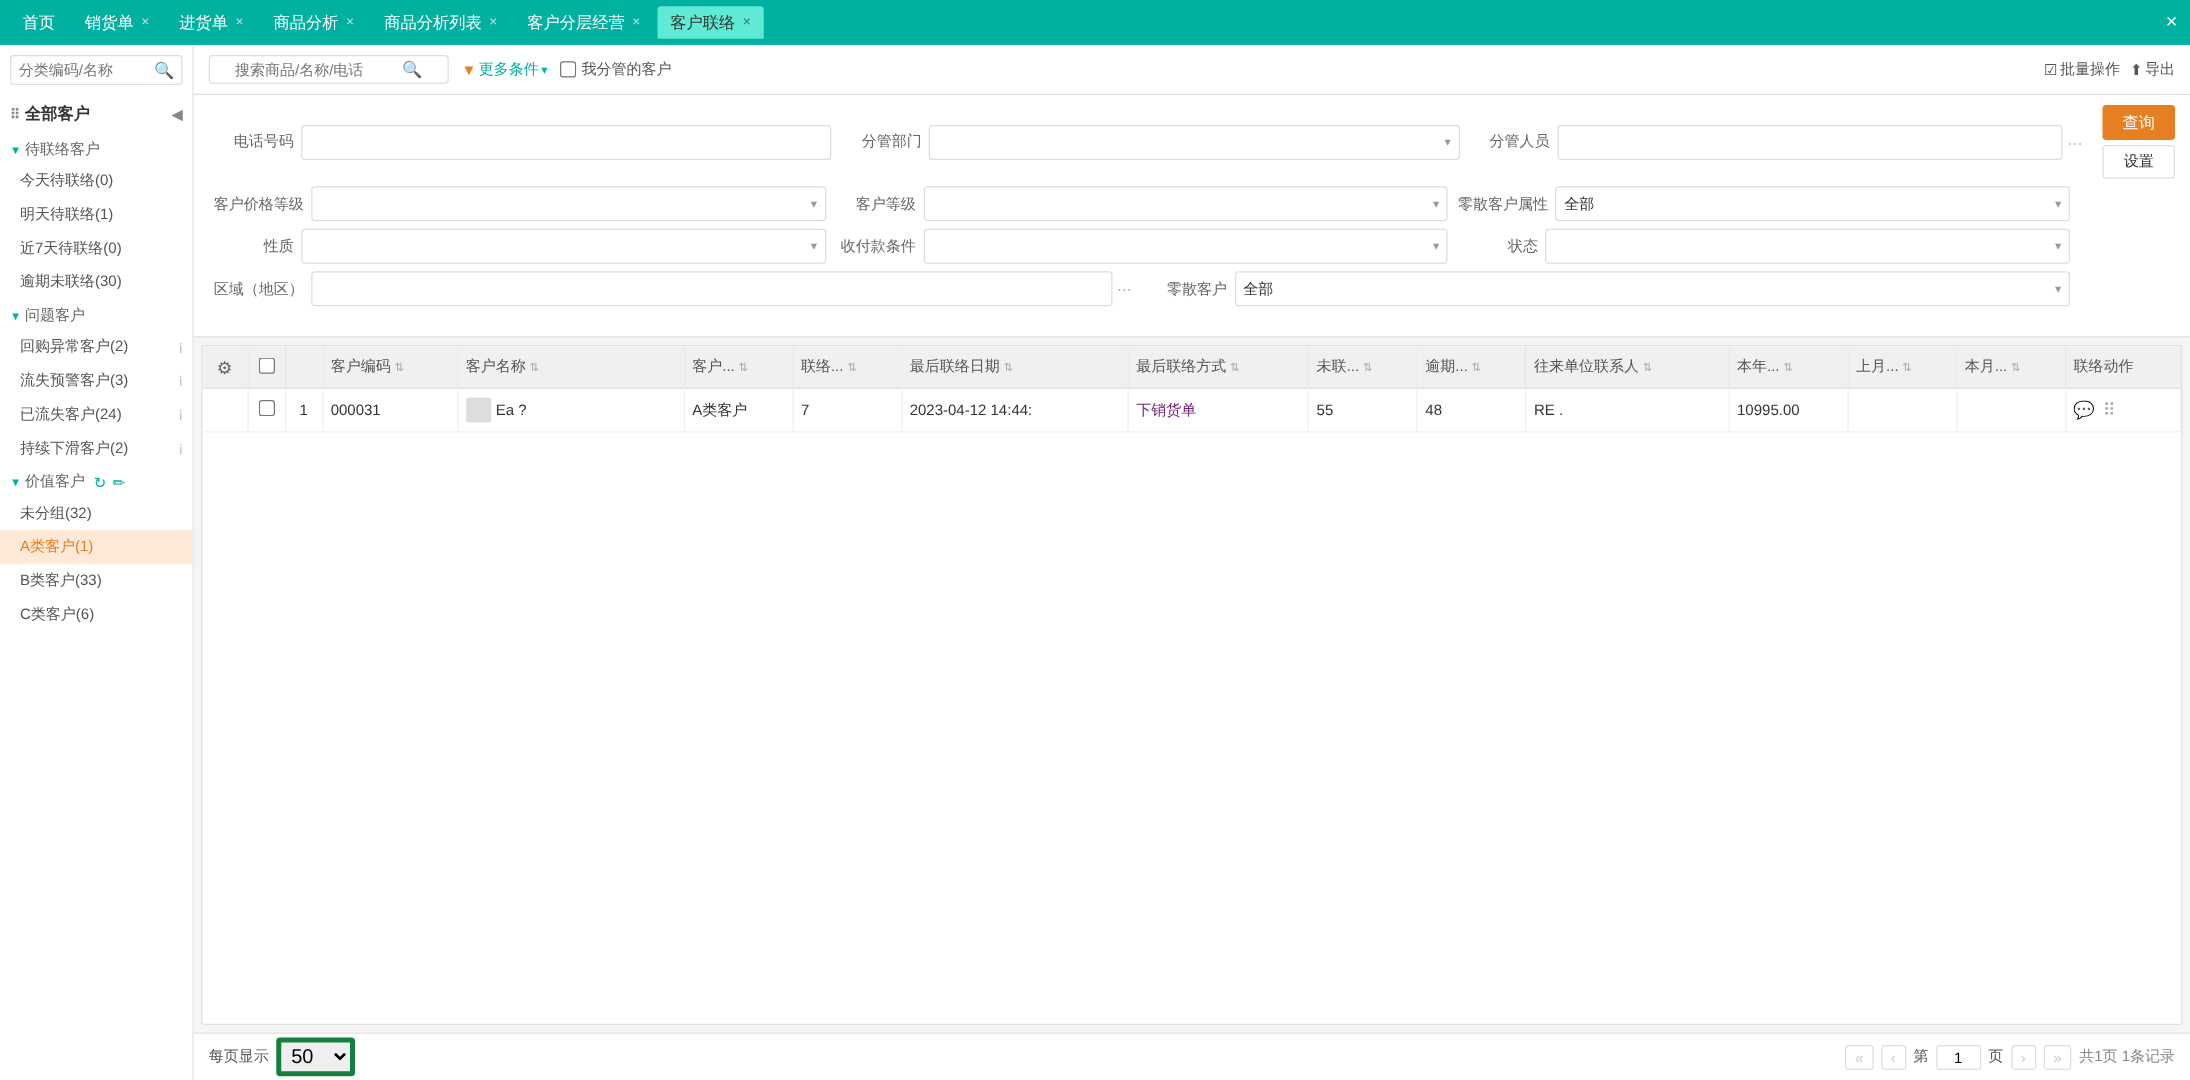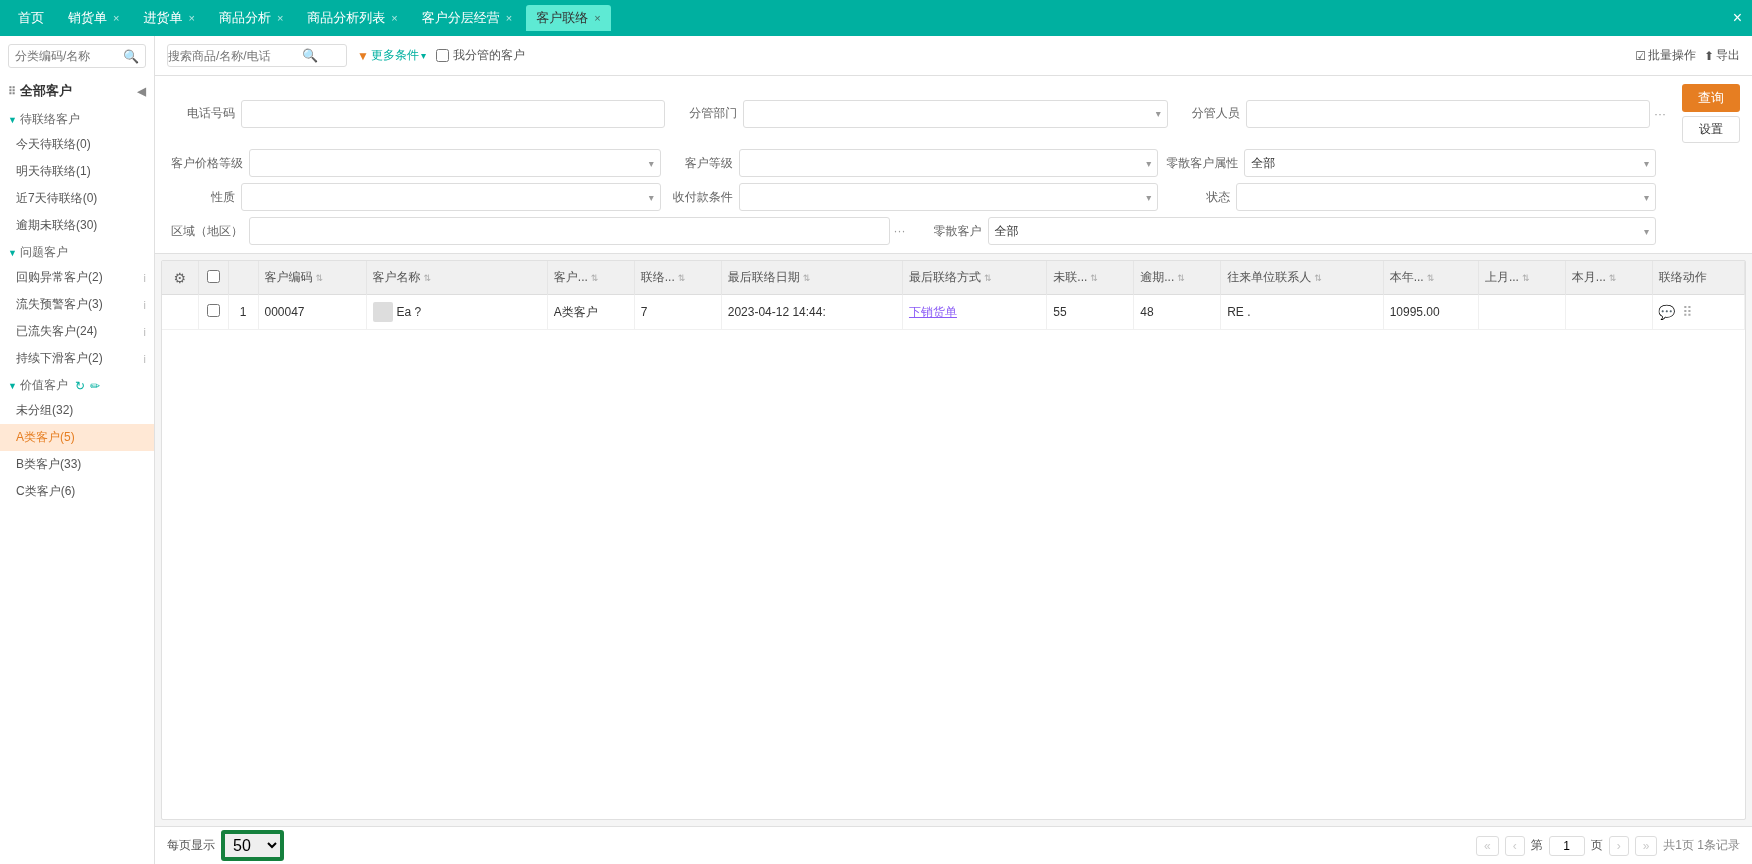--- a/index.html
+++ b/index.html
@@ -115,21 +115,21 @@
       display: flex;
       align-items: center;
       gap: 10px;
       flex-wrap: wrap;
     }
     .filter-search {
       display: flex;
       align-items: center;
       border: 1px solid #ddd;
       border-radius: 3px;
-      padding: 3px 0;
+      padding: 3px 20px;
       gap: 4px;
       min-width: 180px;
     }
     .filter-search input {
       border: none;
       outline: none;
       font-size: 12px;
       color: #999;
       width: 130px;
     }
@@ -179,21 +179,21 @@
       background: #fff;
       border-bottom: 1px solid #e0e0e0;
       padding: 8px 12px;
     }
     .filter-row {
       display: flex;
       align-items: center;
       gap: 0;
       margin-bottom: 6px;
     }
-    .filter-row:last-child { margin-bottom: 0; }
+    .filter-row:last-child { margin-bottom: 16px; }
     .filter-cell {
       display: flex;
       align-items: center;
       flex: 1;
       min-width: 0;
       padding: 0 4px;
     }
     .filter-label {
       color: #666;
       font-size: 12px;
@@ -283,21 +283,21 @@
       display: flex;
       align-items: center;
       gap: 3px;
     }
     thead th .sort-icon { color: #aaa; font-size: 9px; }
     thead th.settings-col { width: 36px; text-align: center; }
     thead th.checkbox-col { width: 30px; text-align: center; }
     tbody tr { border-bottom: 1px solid #f0f0f0; }
     tbody td { padding: 7px 6px; color: #333; border-right: 1px solid #f0f0f0; }
     tbody td.center { text-align: center; }
-    tbody td .link { color: #8b5cf6; text-decoration: underline; cursor: pointer; }
+    tbody td .link { color: #701a75; cursor: pointer; }
     .gear-icon { color: #666; cursor: pointer; font-size: 14px; }
     .customer-name-cell { display: flex; align-items: center; gap: 4px; }
     .customer-avatar { width: 20px; height: 20px; background: #ddd; border-radius: 2px; display: inline-block; }
 
     
     .actions-cell { display: flex; align-items: center; gap: 6px; }
     .action-icon { color: #aaa; cursor: pointer; font-size: 14px; }
 
     
     .pagination {
@@ -432,21 +432,21 @@
     <div class="sidebar-section-title">
       <span class="triangle">▼</span>
       <span>价值客户</span>
       <span style="margin-left:4px; color:#00b0a0; cursor:pointer; font-size:12px;">↻</span>
       <span style="margin-left:2px; color:#00b0a0; cursor:pointer; font-size:12px;">✏</span>
     </div>
     <div class="sidebar-item">
       <span>未分组(32)</span>
     </div>
     <div class="sidebar-item active">
-      <span>A类客户(5)</span>
+      <span>A类客户(1)</span>
     </div>
     <div class="sidebar-item">
       <span>B类客户(33)</span>
     </div>
     <div class="sidebar-item">
       <span>C类客户(6)</span>
     </div>
   </div>
 
   <div class="content-area">
@@ -660,21 +660,21 @@
         <tbody>
           <tr class="table-row">
             <td class="center"></td>
             <td class="center">
               <input type="checkbox" style="">
             </td>
             <td class="center">
               <span>1</span>
             </td>
             <td>
-              <span>000047</span>
+              <span>000031</span>
             </td>
             <td>
               <div class="customer-name-cell">
                 <span class="customer-avatar"></span>
                 <span>Ea ?</span>
               </div>
             </td>
             <td>
               <span>A类客户</span>
             </td>

